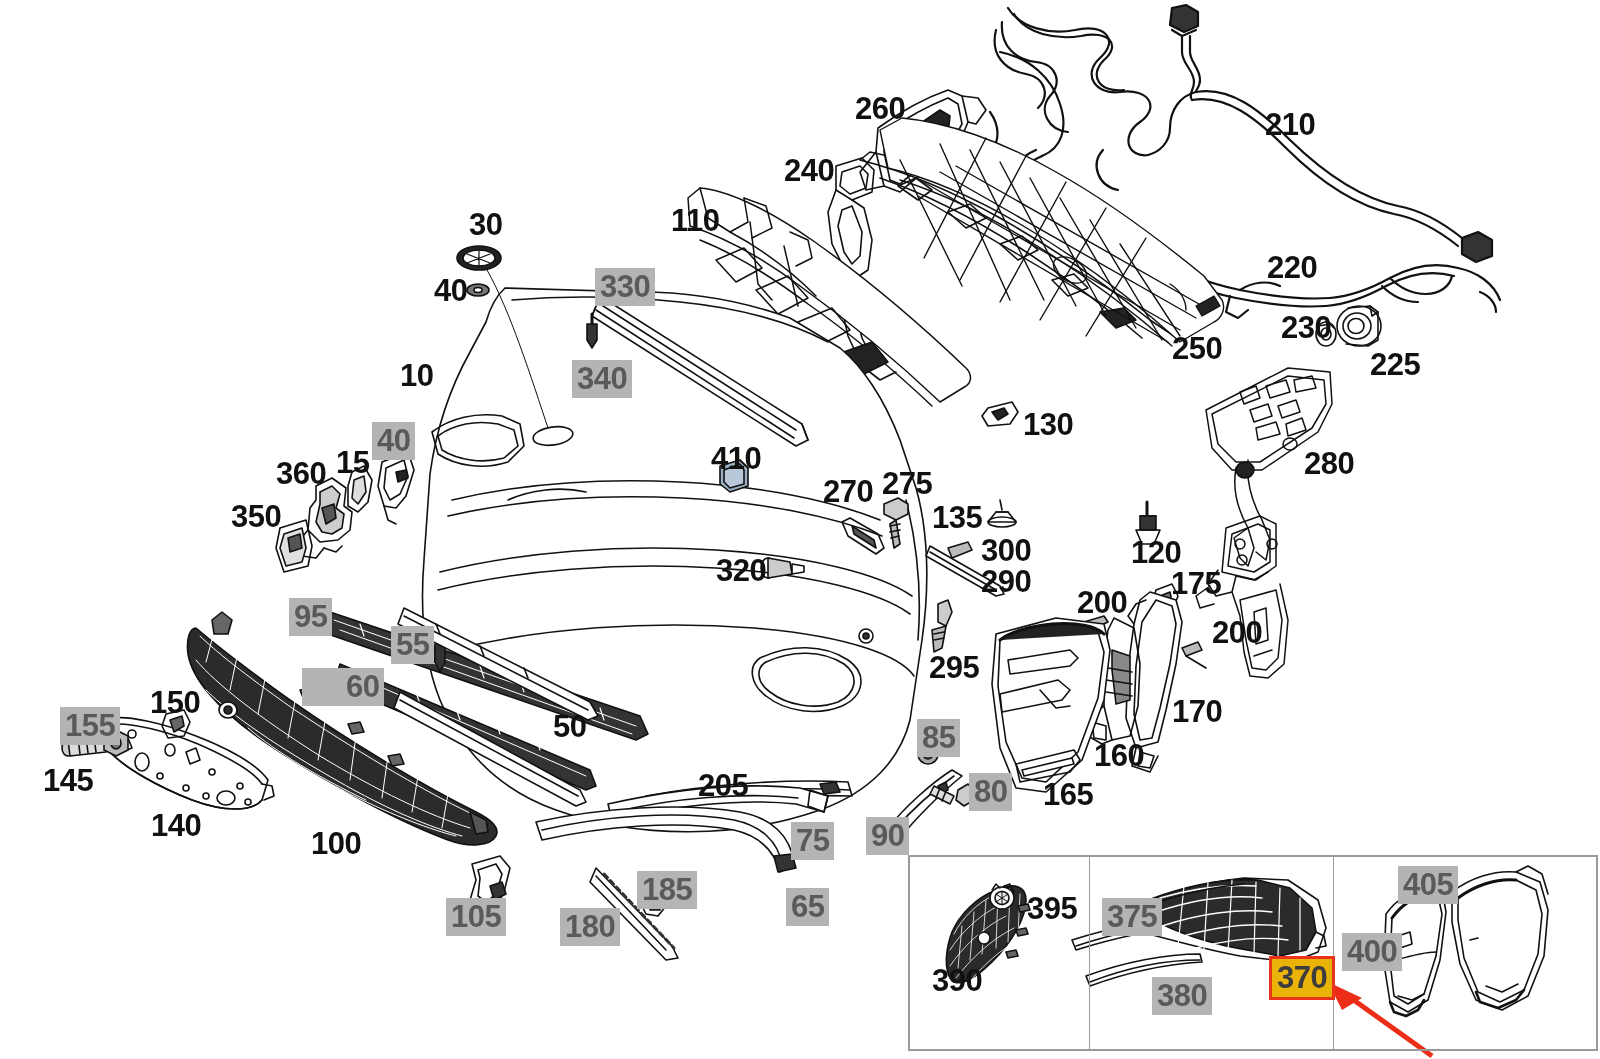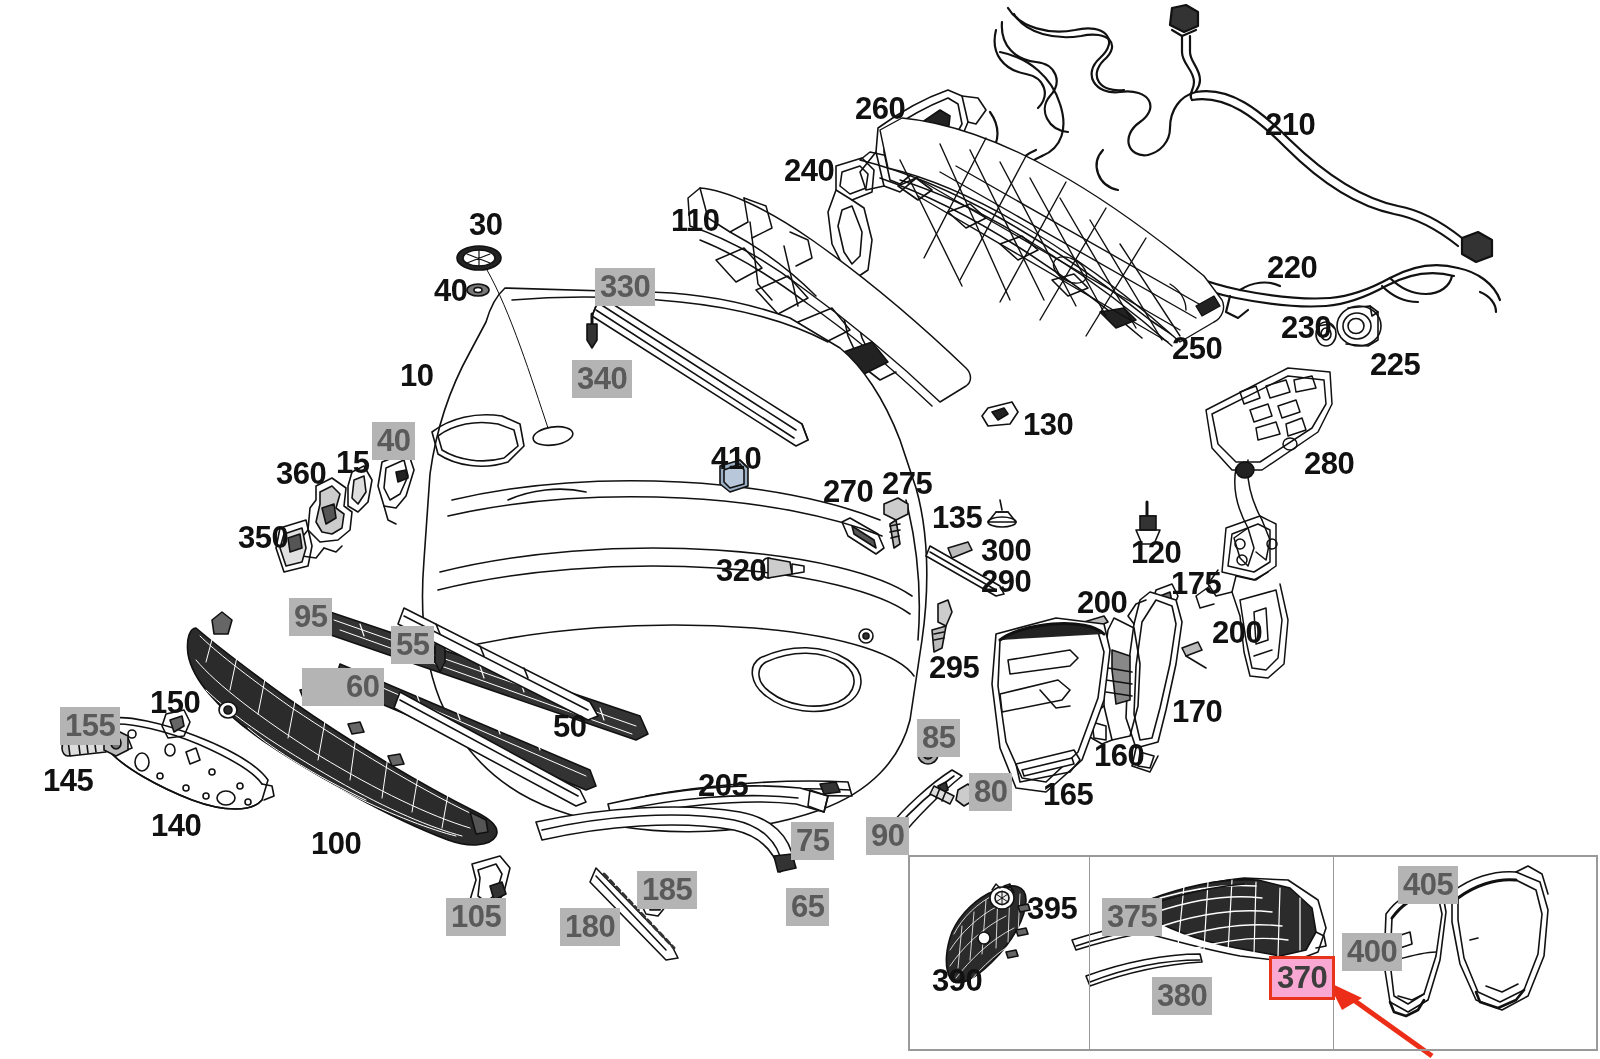--- a/index.html
+++ b/index.html
@@ -20,21 +20,21 @@
     line-height:1;
     white-space:nowrap;
     letter-spacing:-0.5px;
   }
   .lbl.gray{
     background:#b4b4b4;
     color:#5a5a5a;
     padding:3px 5px 4px 5px;
   }
   .lbl.hi{
-    background:#f9a8d4;
+    background:#eab308;
     color:#3d3d3d;
     padding:3px 5px 4px 5px;
     border:3px solid #e8341a;
     box-sizing:border-box;
   }
   .inset{
     position:absolute;
     border:2px solid #9a9a9a;
     box-sizing:border-box;
     background:transparent;
@@ -586,21 +586,21 @@
       <div class="lbl" style="left: 1265px; top: 109px;">210</div>
       <div class="lbl" style="left: 1267px; top: 252px;">220</div>
       <div class="lbl" style="left: 1281px; top: 312px;">230</div>
       <div class="lbl" style="left: 1370px; top: 349px;">225</div>
       <div class="lbl" style="left: 1172px; top: 333px;">250</div>
       <div class="lbl" style="left: 1023px; top: 409px;">130</div>
       <div class="lbl" style="left: 1304px; top: 448px;">280</div>
       <div class="lbl gray" style="left: 372px; top: 422px;">40</div>
       <div class="lbl" style="left: 336px; top: 447px;">15</div>
       <div class="lbl" style="left: 276px; top: 458px;">360</div>
-      <div class="lbl" style="left: 238px; top: 501px; margin-top: 21px;">350</div>
+      <div class="lbl" style="left: 231px; top: 501px;">350</div>
       <div class="lbl" style="left: 711px; top: 443px;">410</div>
       <div class="lbl" style="left: 823px; top: 476px;">270</div>
       <div class="lbl" style="left: 882px; top: 468px;">275</div>
       <div class="lbl" style="left: 932px; top: 502px;">135</div>
       <div class="lbl" style="left: 1131px; top: 537px;">120</div>
       <div class="lbl" style="left: 981px; top: 535px;">300</div>
       <div class="lbl" style="left: 981px; top: 566px;">290</div>
       <div class="lbl" style="left: 716px; top: 555px;">320</div>
       <div class="lbl" style="left: 1171px; top: 568px;">175</div>
       <div class="lbl" style="left: 1077px; top: 587px;">200</div>

